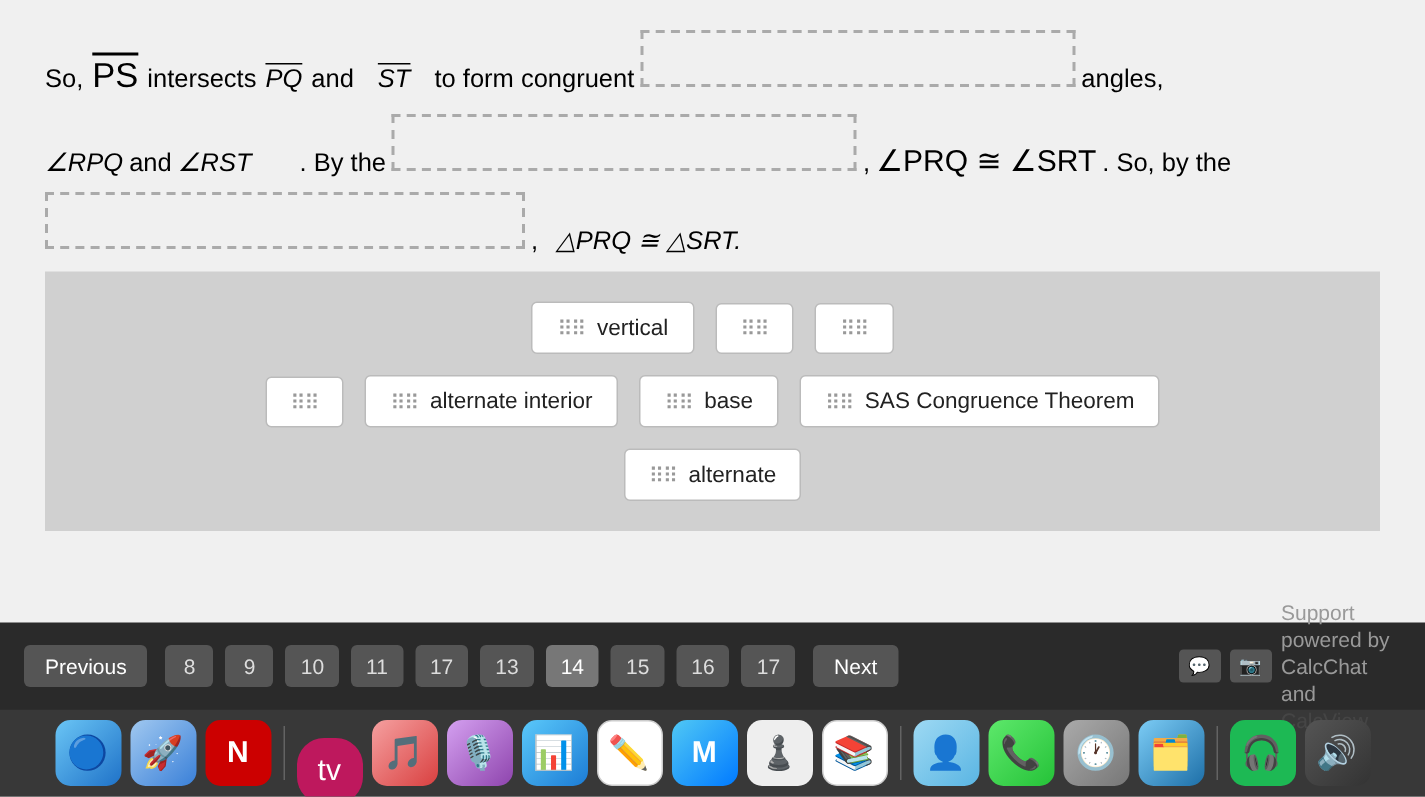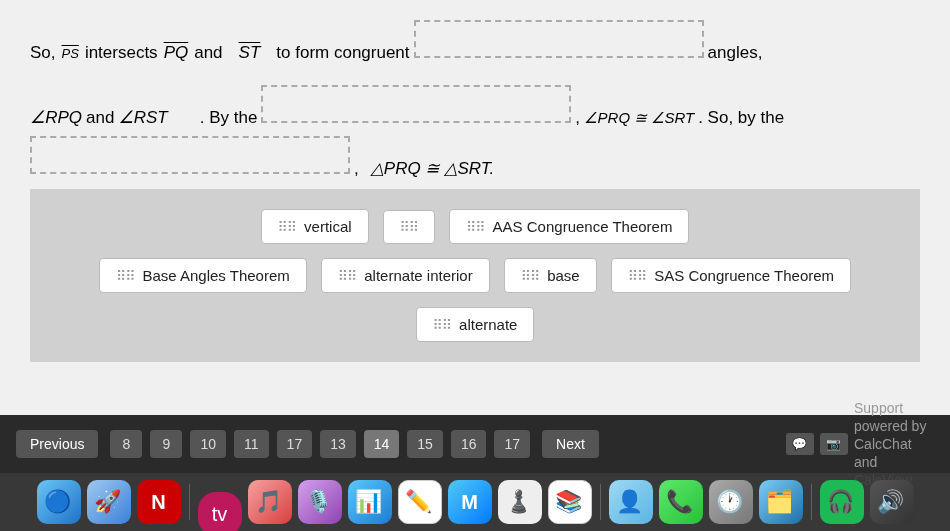--- a/index.html
+++ b/index.html
@@ -163,38 +163,38 @@
       margin: 0 2px;
     }
   </style>
 </head>
 <body>
 
 <div class="main-content">
 
   <div class="text-row" style="margin-bottom:8px;">
     <span style="font-size:17px;">So,</span>
-    <span style="font-size:13px; font-style:italic; text-decoration:overline; margin:16px 2px;">PS</span>
+    <span style="font-size:23px; text-decoration:overline; margin:4px 2px;">PS</span>
     <span style="font-size:17px;">intersects</span>
     <span style="font-size:17px; font-style:italic; text-decoration:overline; margin:0 2px;">PQ</span>
     <span style="font-size:17px;">and</span>
     <span style="font-size:17px; font-style:italic; text-decoration:overline; margin:0 12px;">ST</span>
     <span style="font-size:17px;">to form congruent</span>
     <span class="dashed-box" style="min-width:290px;"></span>
     <span style="font-size:17px;">angles,</span>
   </div>
 
   <div class="text-row" style="margin-bottom:8px;">
     <span style="font-size:17px; font-style:italic;">∠RPQ</span>
     <span style="font-size:17px;">and</span>
     <span style="font-size:17px; font-style:italic;">∠RST</span>
     <span style="font-size:17px;margin-left:28px;">. By the</span>
     <span class="dashed-box" style="min-width:310px;"></span>
     <span style="font-size:17px;">,</span>
-    <span style="font-size:15px; font-style:italic;">∠PRQ ≅ ∠SRT</span>
+    <span style="font-size:20px; ">∠PRQ ≅ ∠SRT</span>
     <span style="font-size:17px;">. So, by the</span>
   </div>
 
   <div class="text-row" style="margin-bottom:8px;">
     <span class="dashed-box-wide"></span>
     <span style="font-size:17px;">,</span>
     <span style="font-size:17px; font-style:italic; margin-left:8px;">△PRQ ≅ △SRT.</span>
   </div>
 
   <div class="drag-area">
@@ -202,28 +202,26 @@
     <div class="drag-row">
       <div class="drag-item">
         <span style="color:#999; font-size:14px; letter-spacing:-1px;">⠿⠿</span>
         <span>vertical</span>
       </div>
       <div class="drag-item">
         <span style="color:#999; font-size:14px; letter-spacing:-1px;">⠿⠿</span>
       </div>
       <div class="drag-item">
         <span style="color:#999; font-size:14px; letter-spacing:-1px;">⠿⠿</span>
-        <span>AAS Congruence Theorem</span>
       </div>
     </div>
 
     <div class="drag-row">
       <div class="drag-item">
         <span style="color:#999; font-size:14px; letter-spacing:-1px;">⠿⠿</span>
-        <span>Base Angles Theorem</span>
       </div>
       <div class="drag-item">
         <span style="color:#999; font-size:14px; letter-spacing:-1px;">⠿⠿</span>
         <span>alternate interior</span>
       </div>
       <div class="drag-item">
         <span style="color:#999; font-size:14px; letter-spacing:-1px;">⠿⠿</span>
         <span>base</span>
       </div>
       <div class="drag-item">

